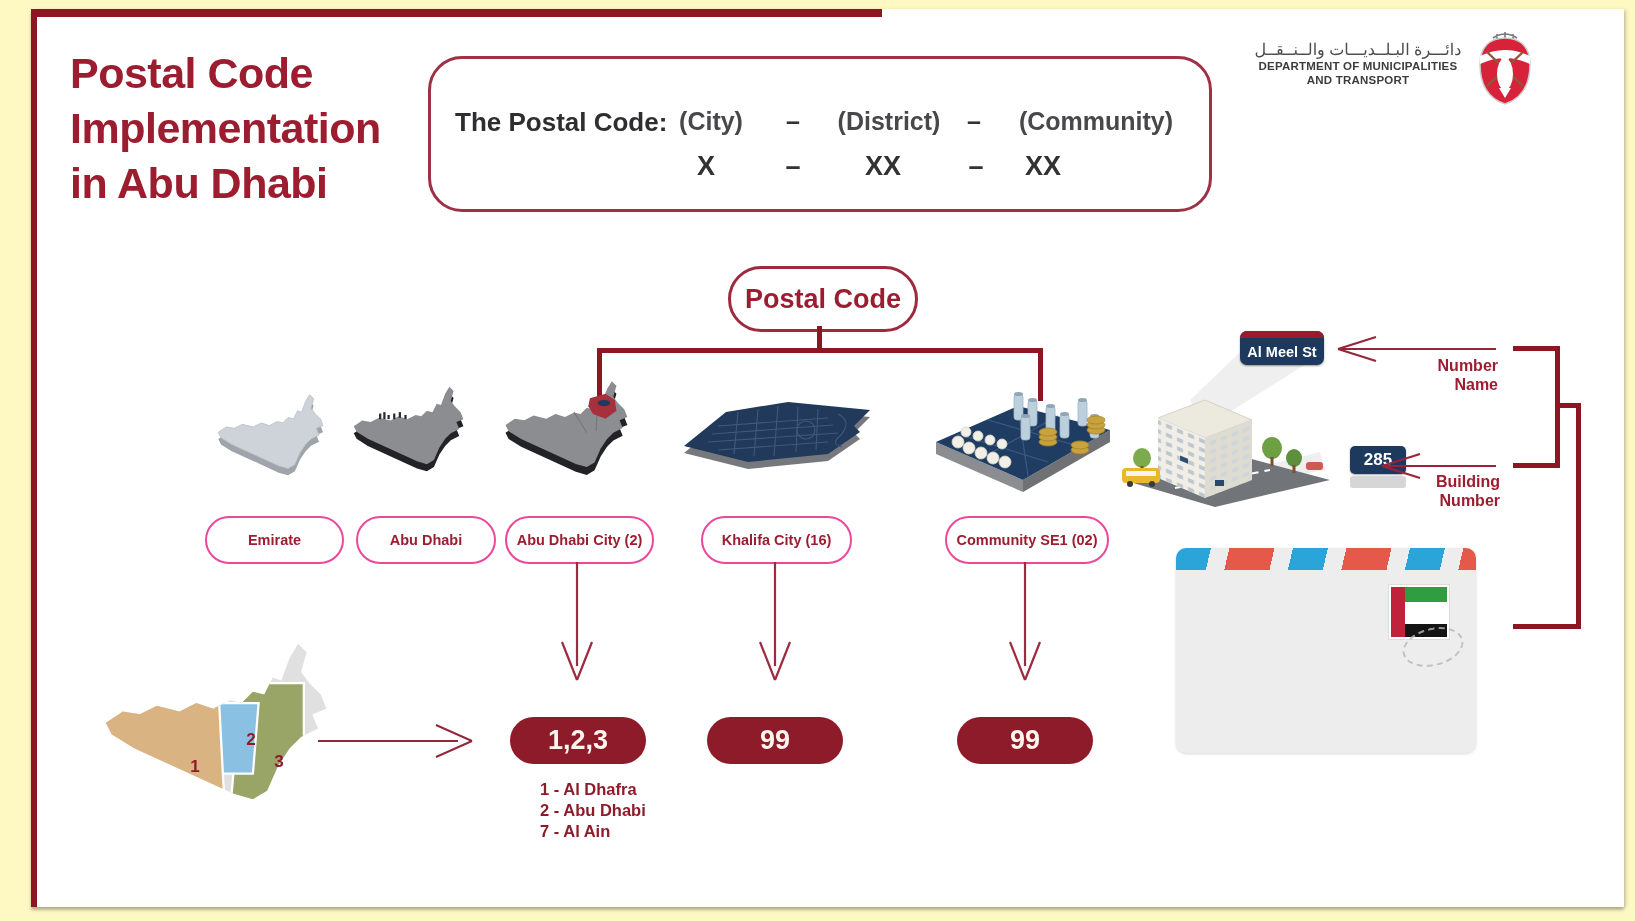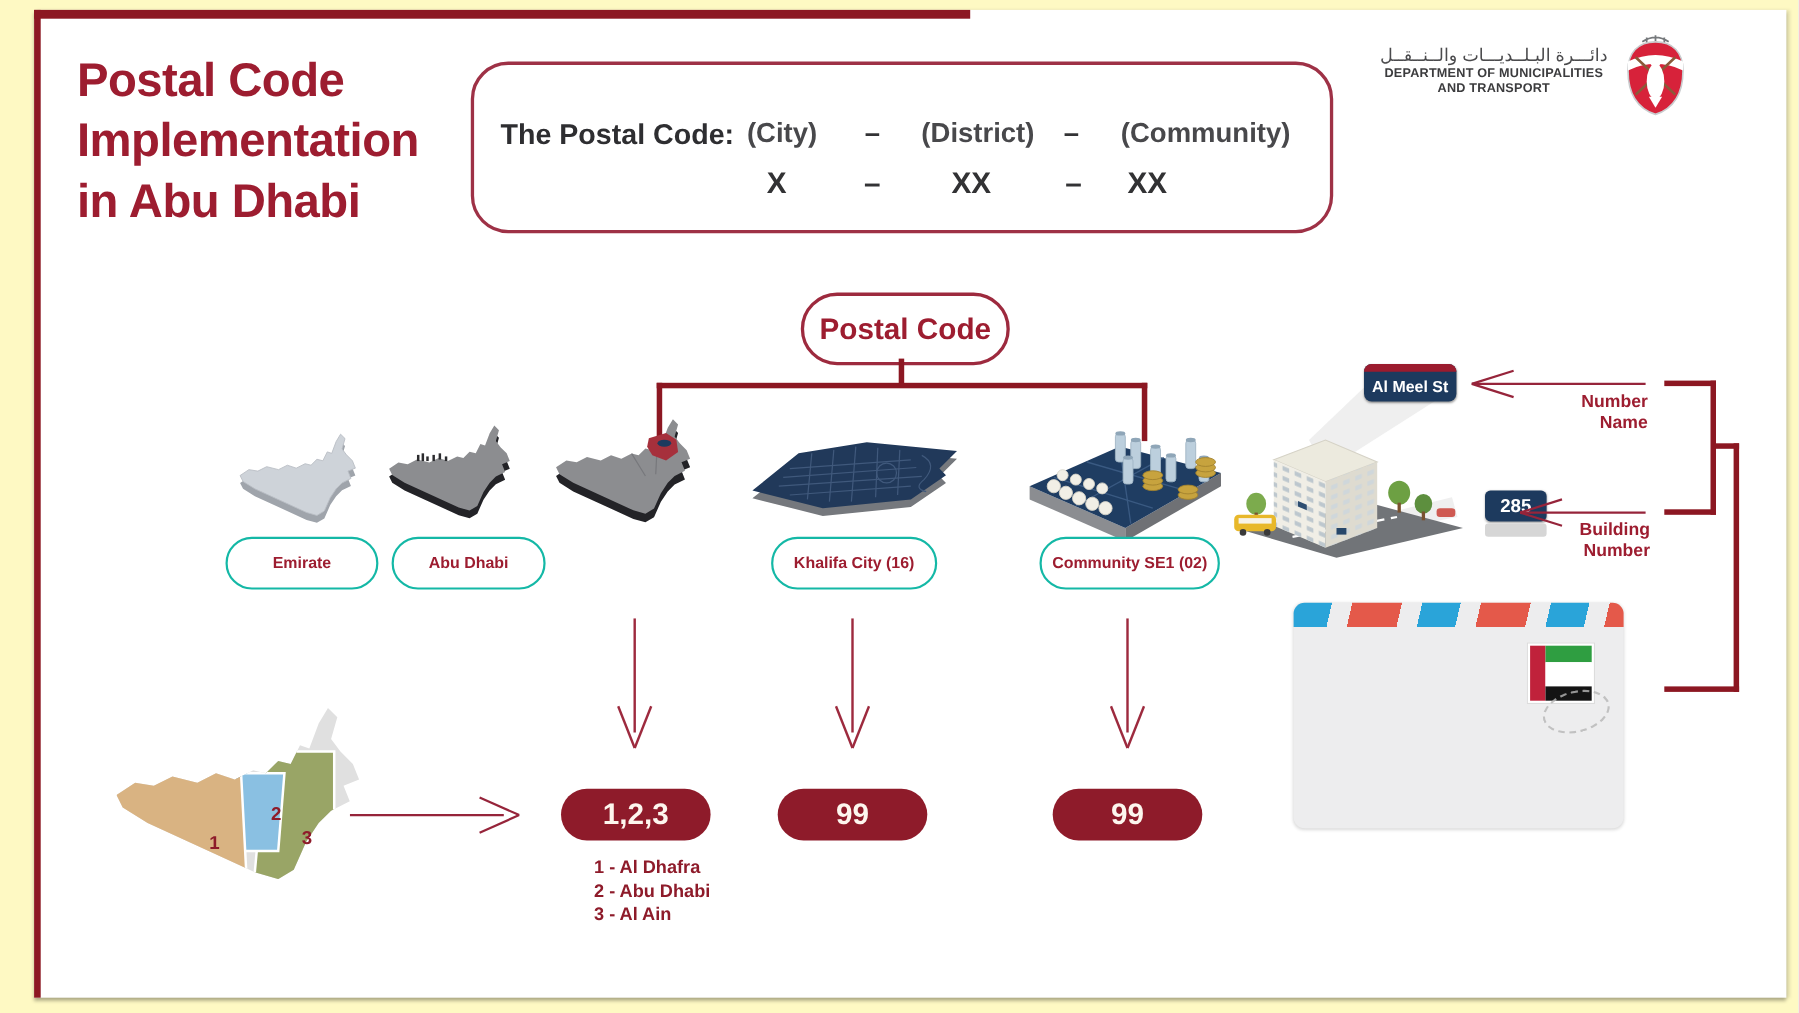--- a/index.html
+++ b/index.html
@@ -21,21 +21,21 @@
   .fbox .dash2{position:absolute;top:92px;transform:translateX(-50%);font-size:27px;font-weight:bold;color:#333335;}
 
   
   .logo-text{position:absolute;left:1252px;top:40px;width:212px;text-align:center;}
   .logo-text .ar{font-size:16px;color:#4b4b4d;direction:rtl;}
   .logo-text .en{font-size:11.5px;font-weight:bold;color:#3c3c3e;line-height:14px;letter-spacing:.2px;}
 
   
   .root-pill{position:absolute;left:728px;top:266px;width:184px;height:60px;border:3px solid #9d2a3e;border-radius:34px;
              display:flex;align-items:center;justify-content:center;font-size:27px;font-weight:bold;color:#9d1d30;background:#fff;}
-  .lvl-pill{position:absolute;top:488px;height:44px;border:2px solid #14b8a6;border-radius:24px;background:#fff;
+  .lvl-pill{position:absolute;top:516px;height:44px;border:2px solid #ec4899;border-radius:24px;background:#fff;
             display:flex;align-items:center;justify-content:center;font-size:14.5px;font-weight:bold;color:#9d1d30;}
   .code-pill{position:absolute;top:717px;height:47px;background:#8e1b2a;border-radius:26px;
              display:flex;align-items:center;justify-content:center;font-size:27px;font-weight:bold;color:#fdf6ee;}
 
   .tline{position:absolute;background:#8c1722;}
   .bracket{position:absolute;background:#8c1722;}
 
   .legend{position:absolute;left:540px;top:779px;font-size:16.5px;font-weight:bold;color:#8e1b2a;line-height:21px;}
 
   .region-n{position:absolute;width:22px;text-align:center;font-size:17px;font-weight:bold;color:#8e1b2a;}
@@ -284,20 +284,21 @@
 
   <div class="bracket" style="left:1513px;top:346px;width:47px;height:5px"></div>
   <div class="bracket" style="left:1555px;top:346px;width:5px;height:122px"></div>
   <div class="bracket" style="left:1513px;top:463px;width:47px;height:5px"></div>
   <div class="bracket" style="left:1558px;top:403px;width:23px;height:5px"></div>
   <div class="bracket" style="left:1576px;top:403px;width:5px;height:226px"></div>
   <div class="bracket" style="left:1513px;top:624px;width:68px;height:5px"></div>
 
   <div class="lvl-pill" style="left:205px;width:135px">Emirate</div>
   <div class="lvl-pill" style="left:356px;width:136px">Abu Dhabi</div>
+  <div class="lvl-pill" style="left:505px;width:145px">Abu Dhabi City (2)</div>
   <div class="lvl-pill" style="left:701px;width:147px">Khalifa City (16)</div>
   <div class="lvl-pill" style="left:945px;width:160px">Community SE1 (02)</div>
 
   <svg class="abs" style="left:557px;top:562px" width="40" height="122" viewBox="0 0 40 122">
     <g stroke="#9d2a3e" stroke-width="2.2" fill="none">
       <line x1="20" y1="0" x2="20" y2="104"></line>
         <line x1="5" y1="80" x2="20" y2="118"></line>
         <line x1="35" y1="80" x2="20" y2="118"></line>
     </g>
   </svg>
@@ -316,21 +317,21 @@
     </g>
   </svg>
 
   <div class="code-pill" style="left:510px;width:136px">1,2,3</div>
   <div class="code-pill" style="left:707px;width:136px">99</div>
   <div class="code-pill" style="left:957px;width:136px">99</div>
 
   <div class="legend">
     <div>1 - Al Dhafra</div>
     <div>2 - Abu Dhabi</div>
-    <div>3 - Al Ain</div>
+    <div>7 - Al Ain</div>
   </div>
 
   <svg class="abs" style="left:100px;top:638px" width="238" height="164" viewBox="0 0 84 58">
     <defs>
         <clipPath id="uaeClip">
           <use href="#uaeShape"></use>
         </clipPath>
       </defs>
     <g clip-path="url(#uaeClip)">
       <rect x="0" y="0" width="84" height="60" fill="#e0e0e0"></rect>

